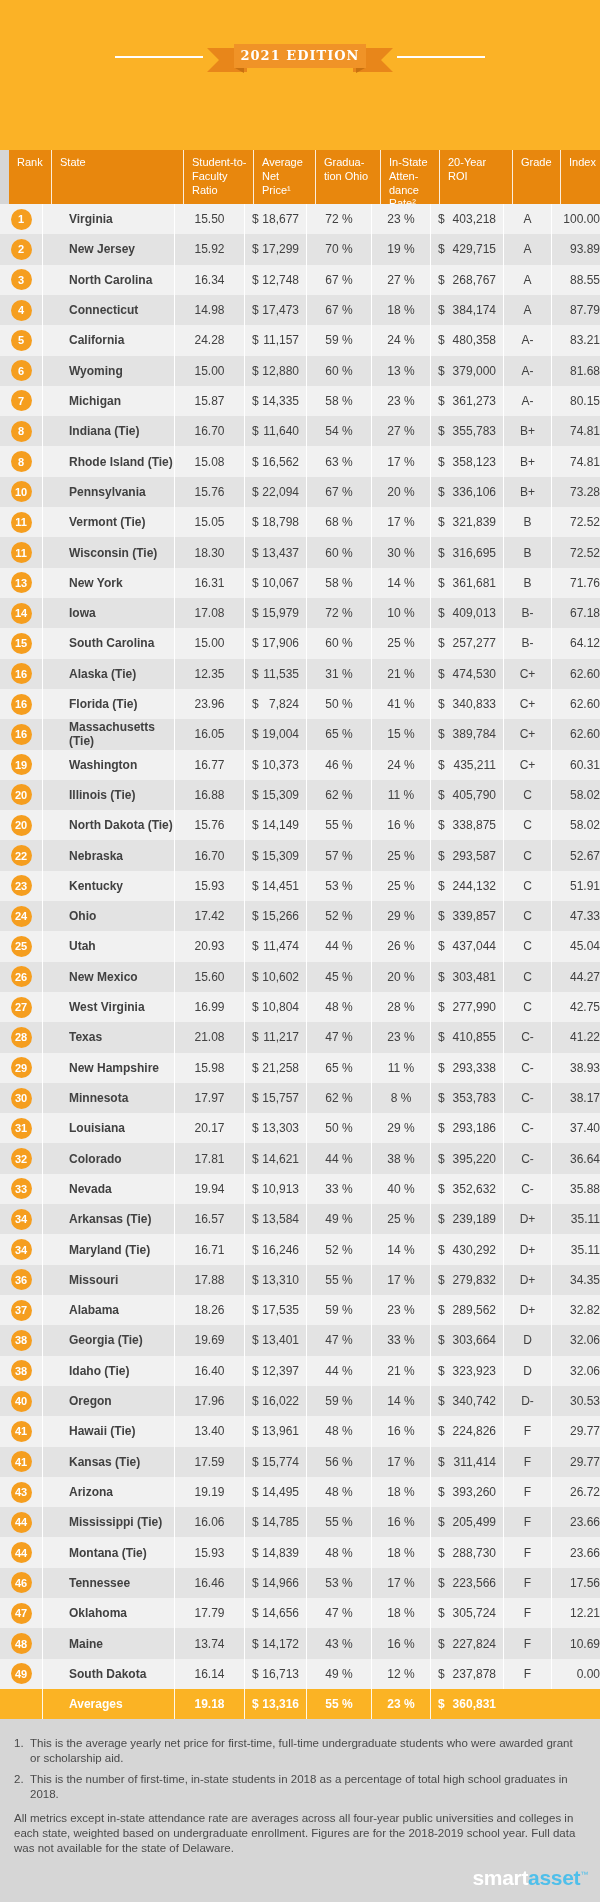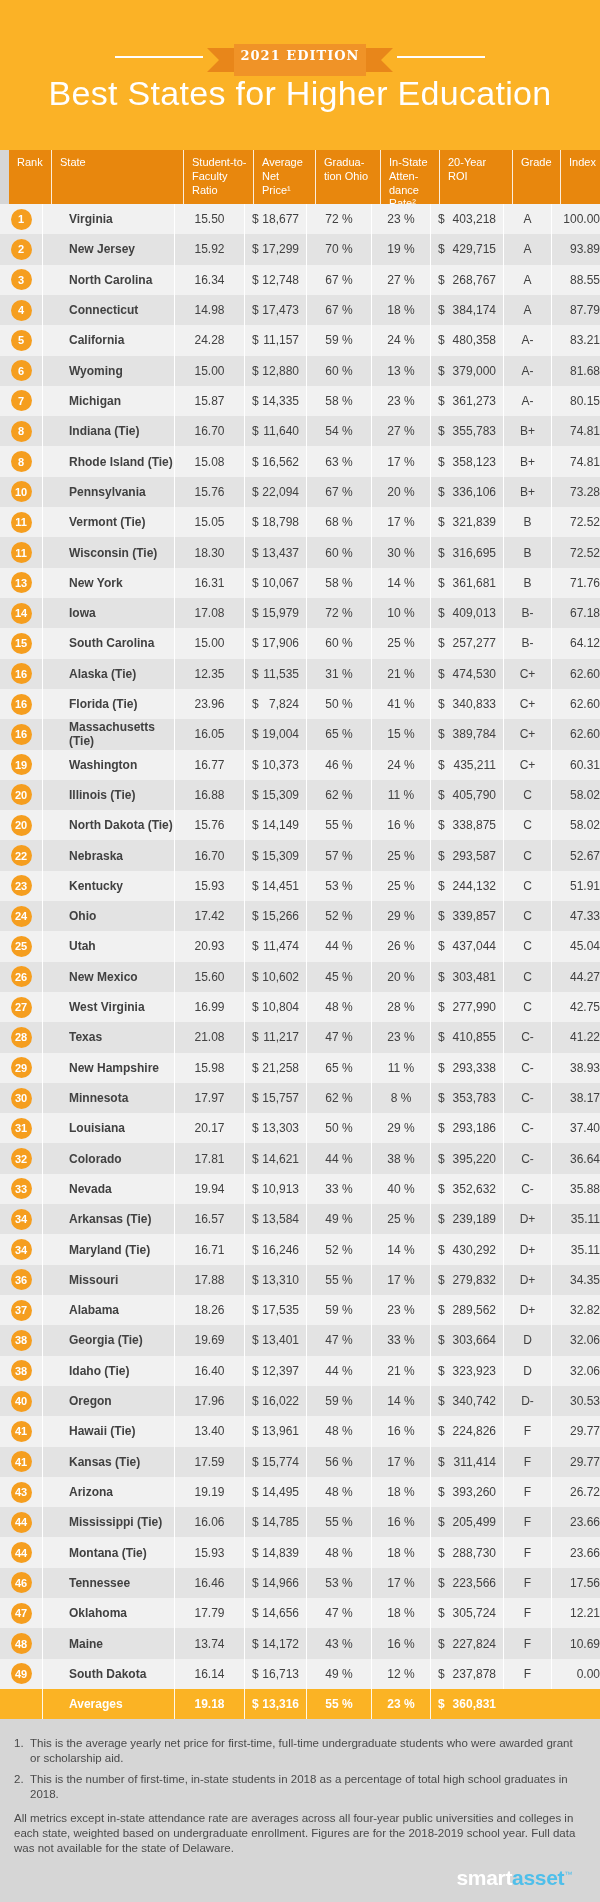--- a/index.html
+++ b/index.html
@@ -15,21 +15,21 @@
   .ribbon-line.left  { left:115px; }
   .ribbon-line.right { right:115px; }
   .ribbon-tail { position:absolute; top:48px; width:40px; height:24px; background:#E8861A; }
   .ribbon-tail.left  { left:calc(50% - 93px);  clip-path:polygon(0 0,100% 0,100% 100%,0 100%,30% 50%); }
   .ribbon-tail.right { right:calc(50% - 93px); clip-path:polygon(0 0,100% 0,70% 50%,100% 100%,0 100%); }
   .ribbon-fold { position:absolute; width:0; height:0; }
   .ribbon-fold.left  { left:calc(50% - 65px); top:68px; border-top:5px solid #C97110; border-left:9px solid transparent; }
   .ribbon-fold.right { right:calc(50% - 65px); top:68px; border-top:5px solid #C97110; border-right:9px solid transparent; }
   .ribbon-center {
     position:absolute; top:44px; left:50%; transform:translateX(-50%);
-    width:132px; height:32px; background:#F09327; z-index:2;
+    width:132px; height:24px; background:#F09327; z-index:2;
     color:#fff; text-align:center; line-height:24px;
     font-family:"DejaVu Serif", serif; font-weight:bold; font-size:13px; letter-spacing:1px;
     white-space:nowrap;
   }
   .page-title {
     position:absolute; top:74px; left:0; width:100%; text-align:center;
     color:#fff; font-size:34px; font-weight:300; letter-spacing:0.3px;
   }
   
   .grid { display:grid; grid-template-columns:42px 132px 70px 62px 65px 59px 73px 48px 49px; }
@@ -54,39 +54,38 @@
   .c-index { justify-content:flex-end; }
   
   .avg-row { flex:none; height:30px; background:#FBB324; color:#fff; font-weight:bold; font-size:12px; }
   .avg-row .cell { border-left:1px solid rgba(255,255,255,0.9); }
   .avg-row .cell:first-child, .avg-row .c-grade, .avg-row .c-index { border-left:none; }
   
   .footer { flex:1; background:#D6D6D6; padding:17px 14px 0 14px; color:#4A4A4A; font-size:11.5px; position:relative; }
   .fn { display:flex; margin-bottom:6px; line-height:1.3; }
   .fn-num { flex:none; width:16px; }
   .disclaimer { margin-top:9px; line-height:1.3; }
-  .logo { position:absolute; right:28px; bottom:12px; font-size:21px; font-weight:bold; letter-spacing:-0.3px; }
+  .logo { position:absolute; right:12px; bottom:12px; font-size:21px; font-weight:bold; letter-spacing:-0.3px; }
   .logo-smart { color:#fff; }
   .logo-asset { color:#4FBFEA; }
   .logo-tm { font-size:8px; color:#4FBFEA; vertical-align:super; font-weight:normal; }
 </style>
 </head>
 <body>
 
 <div class="page">
 
   <div class="hero">
     <div class="ribbon-line left"></div>
     <div class="ribbon-line right"></div>
     <div class="ribbon-tail left"></div>
     <div class="ribbon-tail right"></div>
     <div class="ribbon-fold left"></div>
     <div class="ribbon-fold right"></div>
     <div class="ribbon-center">2021 EDITION</div>
-    <div class="page-title">Best States for Higher Education</div>
   </div>
 
   <div class="thead grid" id="thead">
       <div class="th">Rank</div>
       <div class="th">State</div>
       <div class="th">Student-to-Faculty Ratio</div>
       <div class="th">Average Net Price¹</div>
       <div class="th">Gradua­tion Ohio</div>
       <div class="th">In-State Atten­dance Rate²</div>
       <div class="th">20-Year ROI</div>

